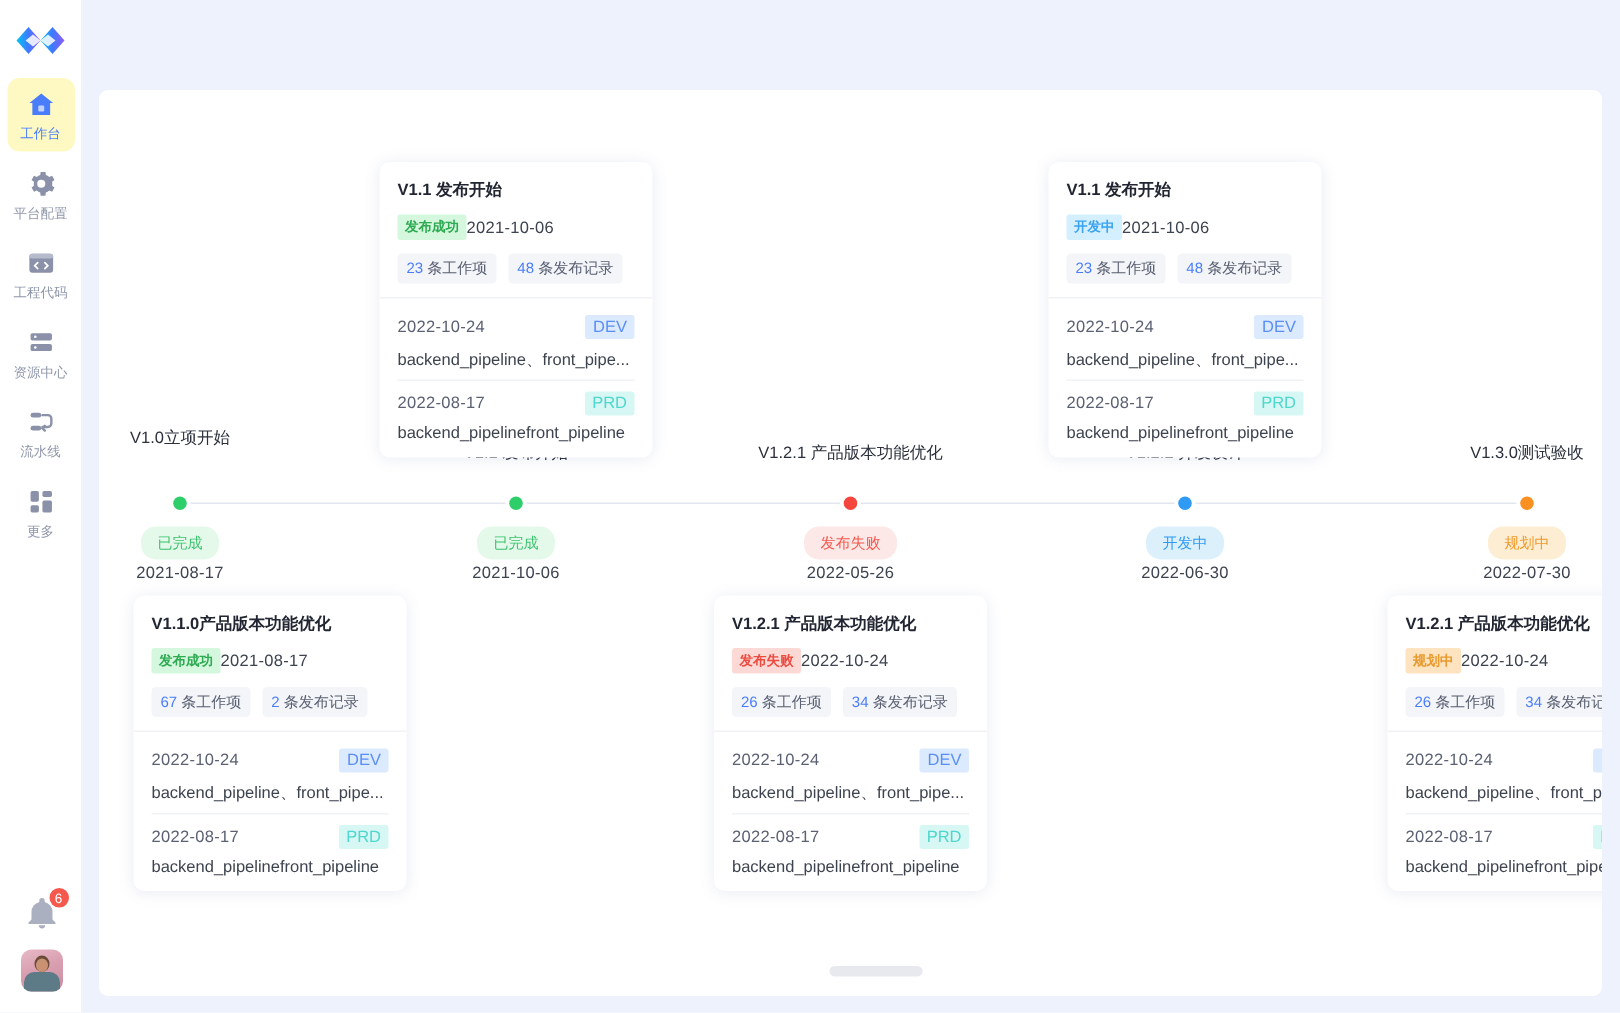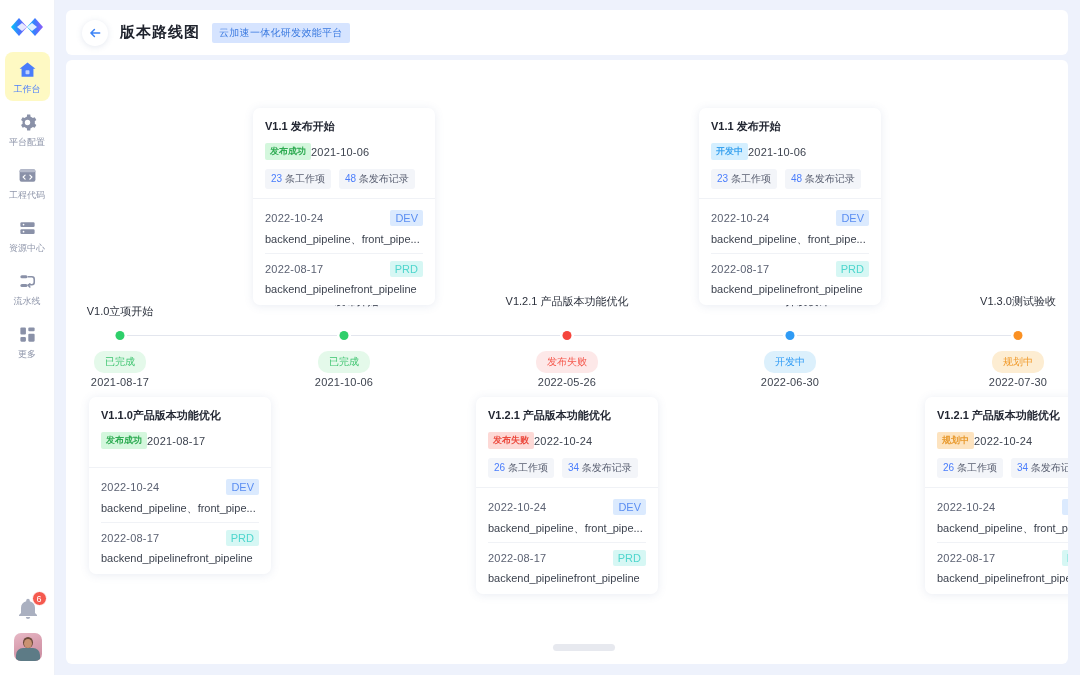--- a/index.html
+++ b/index.html
@@ -213,37 +213,28 @@
         <span class="bell-badge">6</span>
       </div>
       <div class="avatar">
         <div class="body"></div>
         <div class="head"></div>
         <div class="face"></div>
       </div>
     </div>
   </div>
 
-  <div class="header">
-    <div class="back-btn">
-      <svg width="14" height="14" viewBox="0 0 24 24" fill="none" stroke="currentColor" stroke-width="2.6" stroke-linecap="round" stroke-linejoin="round">
-          <path d="M20 12H5M11 6l-6 6 6 6"></path>
-        </svg>
-    </div>
-    <div class="page-title">版本路线图</div>
-    <div class="header-tag">云加速一体化研发效能平台</div>
-  </div>
 
   <div class="content">
     <div class="timeline" id="timeline-layer">
         <div class="tl-line" style="left: 61px; width: 210px; top: 275px;"></div>
         <div class="tl-line" style="left: 285px; width: 209px; top: 275px;"></div>
         <div class="tl-line" style="left: 508px; width: 209px; top: 275px;"></div>
         <div class="tl-line" style="left: 731px; width: 214px; top: 275px;"></div>
-        <div class="tl-name" style="left: 54px; top: 244px;">V1.0立项开始</div>
+        <div class="tl-name" style="left: 54px; top: 224px;">V1.0立项开始</div>
         <div class="tl-node" style="left: 54px; top: 271px;">
           <div class="tl-dot" style="background: rgb(46, 207, 106);"></div>
         </div>
         <div class="tl-pill" style="left: 54px; top: 291px; background: rgb(228, 249, 234); color: rgb(61, 196, 111);">已完成</div>
         <div class="tl-date" style="left: 54px; top: 316px;">2021-08-17</div>
         <div class="tl-name" style="left: 278px; top: 234px;">V1.1 发布开始</div>
         <div class="tl-node" style="left: 278px; top: 271px;">
           <div class="tl-dot" style="background: rgb(46, 207, 106);"></div>
         </div>
         <div class="tl-pill" style="left: 278px; top: 291px; background: rgb(228, 249, 234); color: rgb(61, 196, 111);">已完成</div>
@@ -326,20 +317,24 @@
             </div>
           </div>
         </div>
         <div class="card" style="left: 23px; top: 337px;">
           <div class="card-head">
             <div class="card-title">V1.1.0产品版本功能优化</div>
             <div class="card-row">
               <span class="status-chip" style="background: rgb(212, 247, 221); color: rgb(46, 171, 82);">发布成功</span>
               <span class="card-date">2021-08-17</span>
             </div>
+            <div class="count-row">
+              <span class="count-chip"><b>67</b> 条工作项</span>
+              <span class="count-chip"><b>2</b> 条发布记录</span>
+            </div>
           </div>
           <div class="card-body">
             <div class="pipe-block">
               <div class="pipe-top">
                 <span class="pipe-date">2022-10-24</span>
                 <span class="env-tag" style="background: rgb(219, 234, 254); color: rgb(91, 142, 242);">DEV</span>
               </div>
               <div class="pipe-name">backend_pipeline、front_pipe...</div>
             </div>
             <div class="pipe-block">

